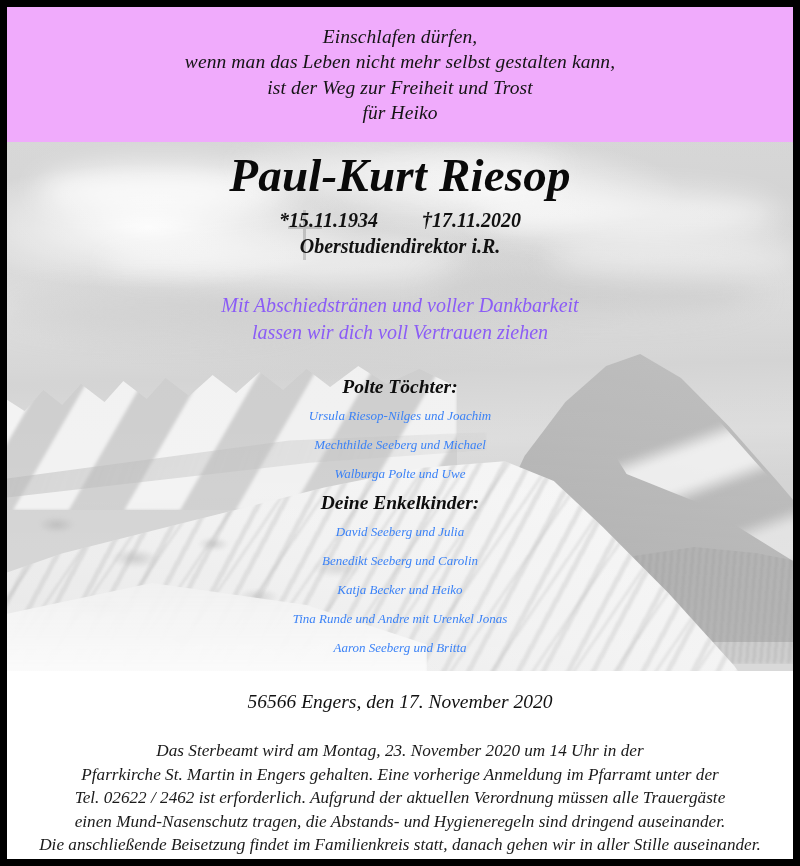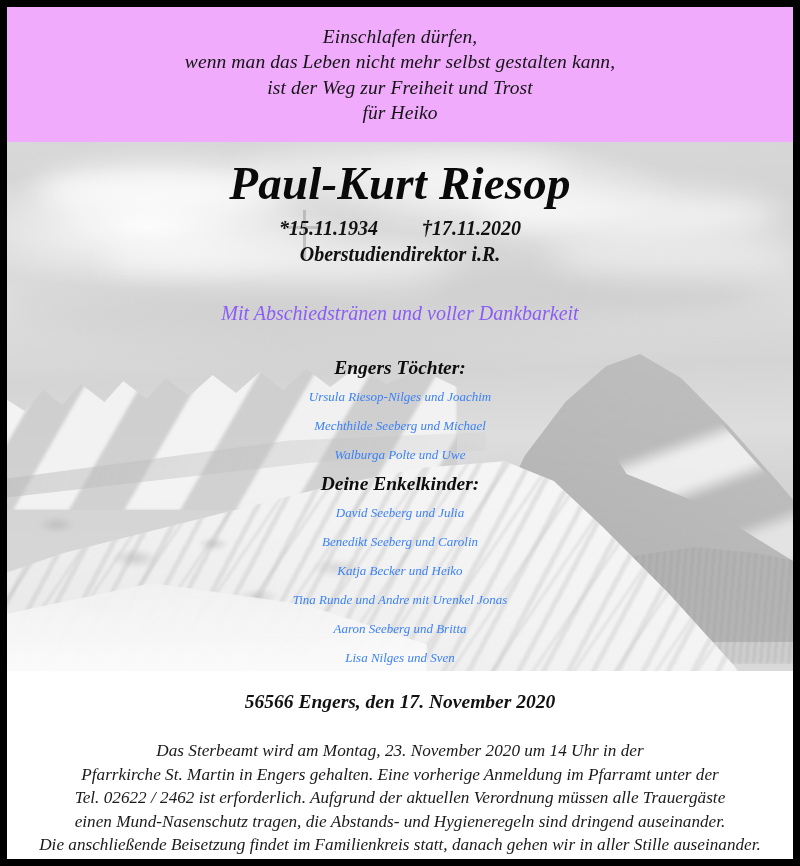--- a/index.html
+++ b/index.html
@@ -255,21 +255,21 @@
   .photo-text {
     position: absolute;
     left: 0;
     top: 135px;
     width: 786px;
     height: 529px;
     z-index: 3;
     text-align: center;
   }
   .name {
-    margin-top: 12px;
+    margin-top: 4px;
     font-size: 47px;
     font-weight: bold;
     font-style: italic;
     line-height: 58px;
     letter-spacing: 0.2px;
     color: #0a0a0a;
   }
   .dates {
     margin-top: 4px;
     font-size: 20px;
@@ -319,21 +319,20 @@
     background: #ffffff;
     z-index: 4;
     text-align: center;
   }
   .place-date {
     margin-top: 18px;
     font-size: 19.5px;
     font-style: italic;
     line-height: 26px;
     color: #121212;
-    font-weight: bold;
   }
   .info {
     margin-top: 24px;
     padding: 0 16px;
   }
   .info-line {
     font-size: 17.2px;
     font-style: italic;
     line-height: 23.5px;
     color: #1a1a1a;
@@ -386,24 +385,25 @@
     <div class="dates">
       <span>*15.11.1934</span>
       <span class="gap"></span>
       <span>†17.11.2020</span>
     </div>
 
     <div class="role">Oberstudiendirektor i.R.</div>
 
     <div class="dedication">
       <div>Mit Abschiedstränen und voller Dankbarkeit</div>
+      <div>lassen wir dich voll Vertrauen ziehen</div>
     </div>
 
     <div class="group first">
-      <div class="group-title">Engers Töchter:</div>
+      <div class="group-title">Polte Töchter:</div>
       <div class="group-member">Ursula Riesop-Nilges und Joachim</div>
       <div class="group-member">Mechthilde Seeberg und Michael</div>
       <div class="group-member">Walburga Polte und Uwe</div>
     </div>
 
     <div class="group">
       <div class="group-title">Deine Enkelkinder:</div>
       <div class="group-member">David Seeberg und Julia</div>
       <div class="group-member">Benedikt Seeberg und Carolin</div>
       <div class="group-member">Katja Becker und Heiko</div>

